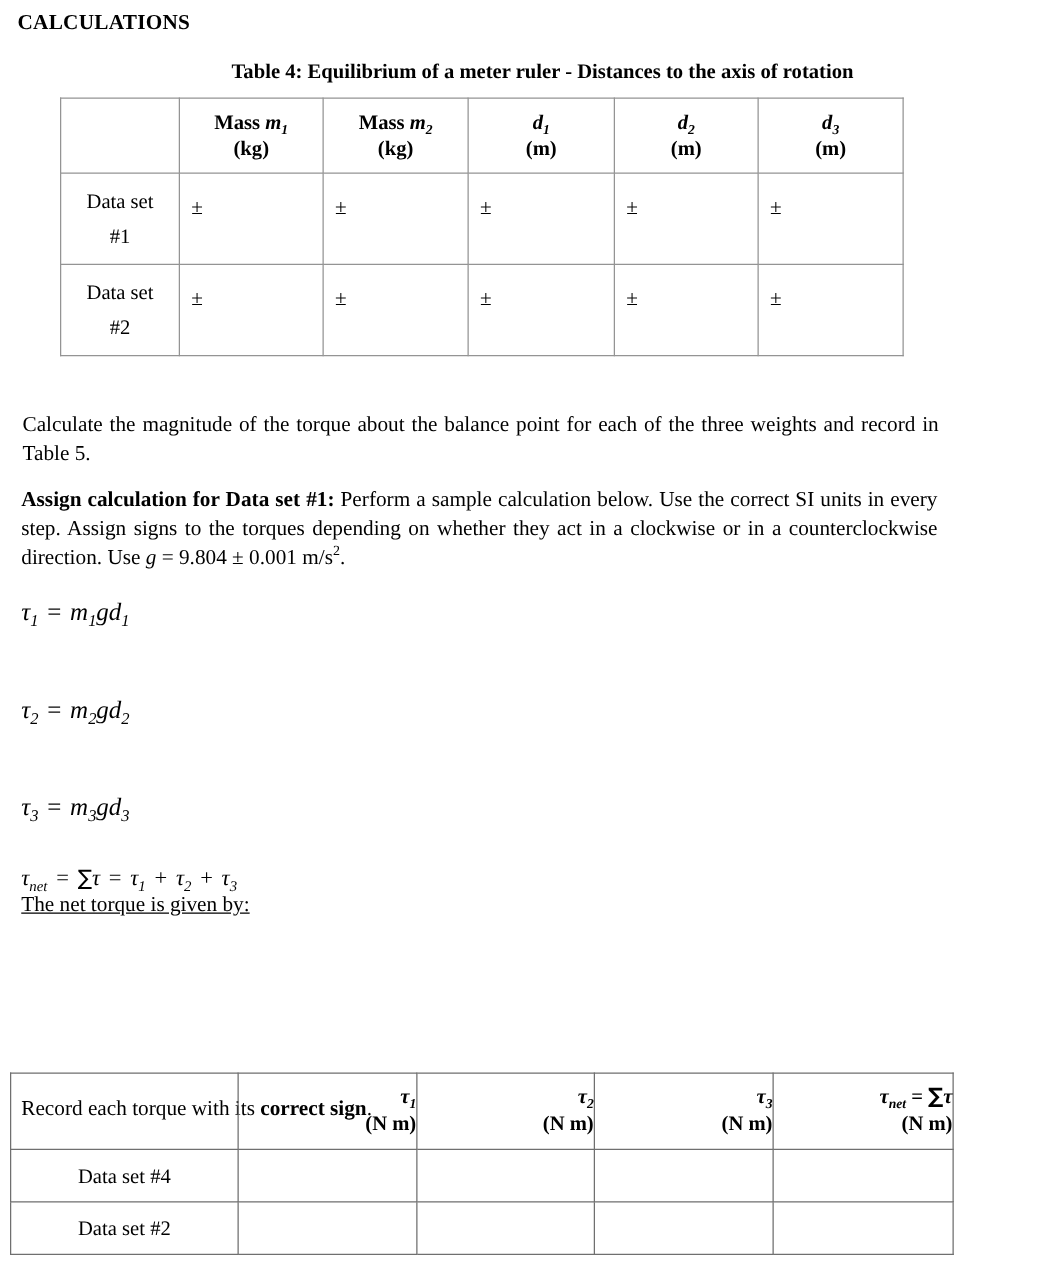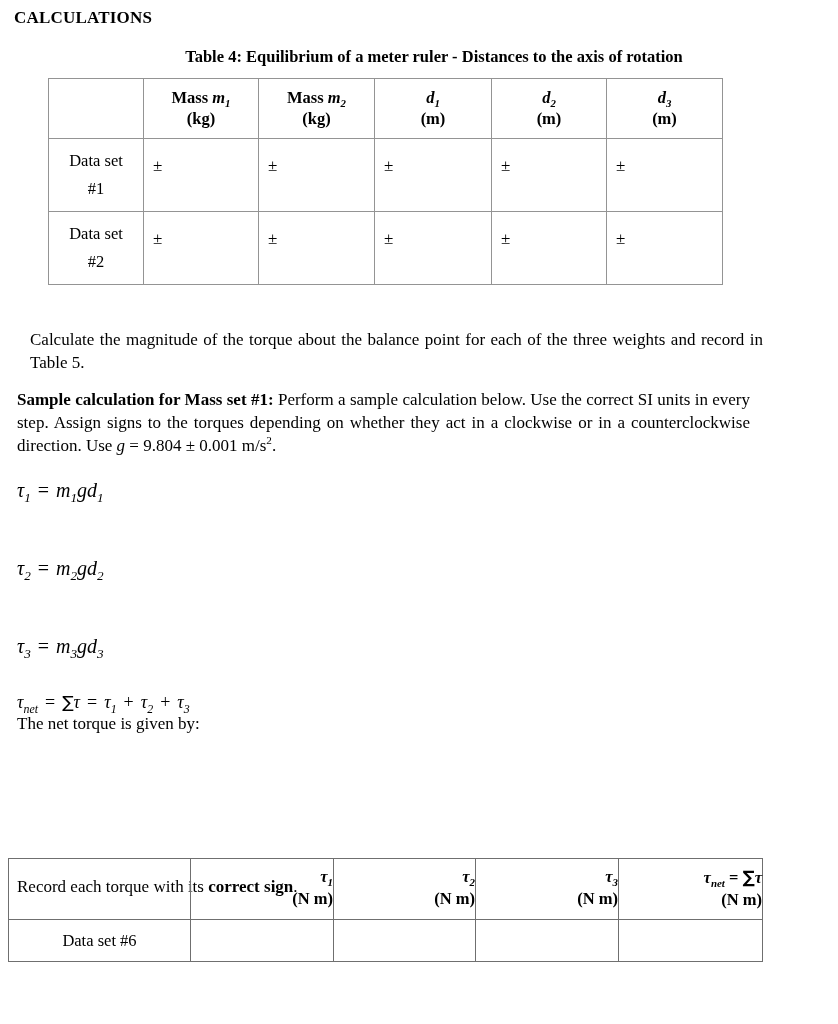--- a/index.html
+++ b/index.html
@@ -44,34 +44,35 @@
   #caption-t5 { top: 791px; }
 
   .body-par {
     position: absolute;
     font-size: 17px;
     line-height: 23px;
     text-align: justify;
     text-justify: inter-word;
   }
   #par-calculate {
-    left: 30px;
+    left: 18px;
     top: 328px;
     width: 733px;
   }
   #par-sample {
     left: 17px;
     top: 388px;
     width: 733px;
   }
   #par-netlead {
     left: 17px;
     top: 712px;
     width: 500px;
     text-align: left;
+    text-decoration: underline;
   }
   #par-record {
     left: 17px;
     top: 875px;
     width: 500px;
     text-align: left;
   }
   .b { font-weight: bold; }
   .i { font-style: italic; }
   sup { font-size: 0.66em; vertical-align: super; line-height: 0; }
@@ -254,21 +255,21 @@
         <td class="pm-cell"><span>±</span></td>
         <td class="pm-cell"><span>±</span></td>
         <td class="pm-cell"><span>±</span></td>
       </tr>
     </tbody>
   </table>
 
   <div class="body-par" id="par-calculate">Calculate the magnitude of the torque about the balance point for each of the three weights and record in Table 5.</div>
 
   <div class="body-par" id="par-sample">
-    <span class="b">Sample calculation for Mass set #1:</span><span> Perform a sample calculation below. Use the correct SI units in every step.  Assign signs to the torques depending on whether they act in a clockwise or in a counterclockwise direction. Use </span><span class="i">g</span><span> = 9.804 ± 0.001 m/s</span><sup>2</sup><span>.</span>
+    <span class="b">Assign calculation for Data set #1:</span><span> Perform a sample calculation below. Use the correct SI units in every step.  Assign signs to the torques depending on whether they act in a clockwise or in a counterclockwise direction. Use </span><span class="i">g</span><span> = 9.804 ± 0.001 m/s</span><sup>2</sup><span>.</span>
   </div>
 
   <div class="equation" id="eq-tau1">
     <span class="var"><span>τ</span><sub>1</sub></span><span class="op">=</span><span class="var"><span>m</span><sub>1</sub><span>g</span><span>d</span><sub>1</sub></span>
   </div>
 
   <div class="equation" id="eq-tau2">
     <span class="var"><span>τ</span><sub>2</sub></span><span class="op">=</span><span class="var"><span>m</span><sub>2</sub><span>g</span><span>d</span><sub>2</sub></span>
   </div>
 
@@ -311,21 +312,28 @@
           <span class="hdr-unit">(N m)</span>
         </th>
         <th>
           <span class="hdr-sym"><span>τ</span><sub>net</sub><span class="nosl">&nbsp;</span><span class="nosl">=</span><span class="nosl">&nbsp;</span><span class="sigma">∑</span><span>τ</span></span>
           <span class="hdr-unit">(N m)</span>
         </th>
       </tr>
     </thead>
     <tbody>
       <tr>
-        <td class="rowlabel5">Data set #6</td>
+        <td class="rowlabel5">Data set #4</td>
+        <td></td>
+        <td></td>
+        <td></td>
+        <td></td>
+      </tr>
+      <tr>
+        <td class="rowlabel5">Data set #2</td>
         <td></td>
         <td></td>
         <td></td>
         <td></td>
       </tr>
     </tbody>
   </table>
 
 </div>
 

